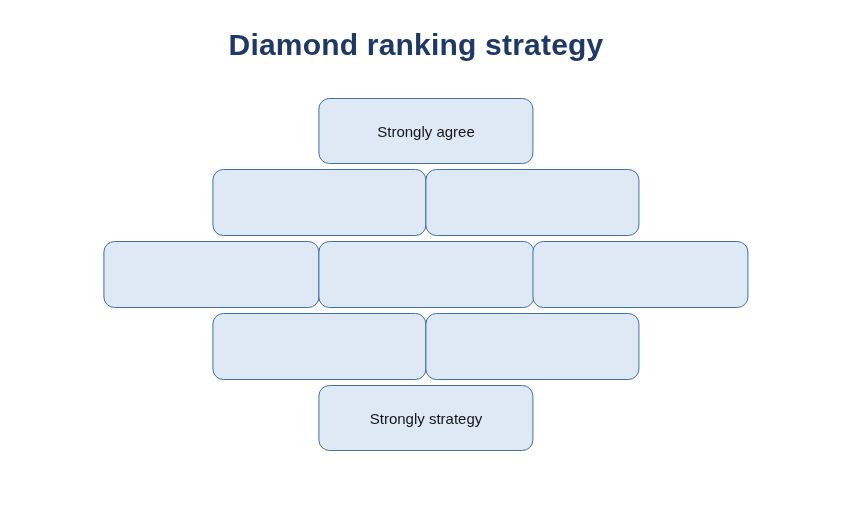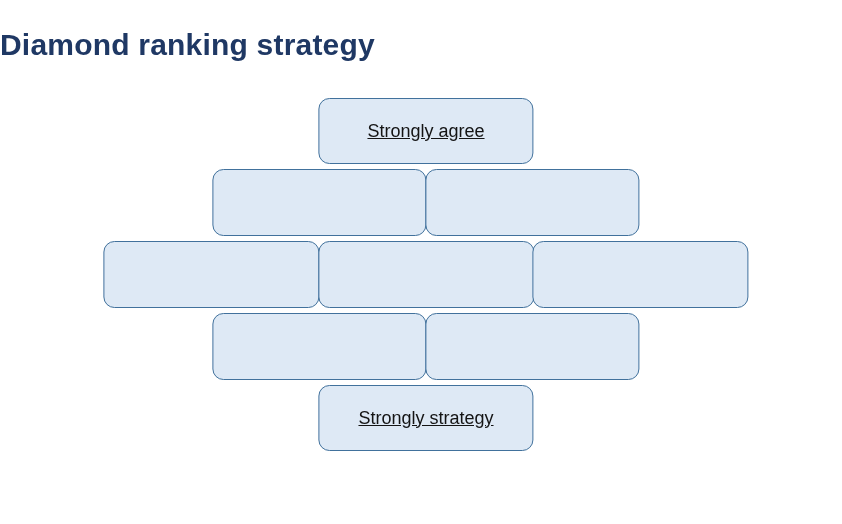--- a/index.html
+++ b/index.html
@@ -13,20 +13,21 @@
     font-family: "Liberation Sans", sans-serif;
     overflow: hidden;
     position: relative;
   }
   .slide-title {
     position: absolute;
     top: 28px;
     left: 0;
     width: 832px;
     margin: 0;
+    text-align: center;
     font-size: 30px;
     font-weight: 600;
     letter-spacing: 0.2px;
     color: var(--title-color, #1F3864);
   }
   .diamond {
     position: absolute;
     top: 98px;
     left: 50%;
     transform: translateX(calc(-50% + 5px));
@@ -58,24 +59,23 @@
   }
   .row-3 .box {
     width: 216px;
     height: 67px;
   }
   .row-2 .box, .row-4 .box {
     width: 214px;
     height: 67px;
   }
   .box-label {
-    font-size: 18px;
+    font-size: 15px;
     color: var(--label-color, #141414);
     white-space: nowrap;
-    text-decoration: underline;
   }
 </style>
 </head>
 <body style="--bg: #FFFFFF; --title-color: #1F3864; --box-fill: #DEE9F5; --box-border: #41719C; --label-color: #141414;">
 
 <h1 class="slide-title">Diamond ranking strategy</h1>
 
 <div class="diamond">
     <div class="diamond-row row-1">
       <div class="box">

